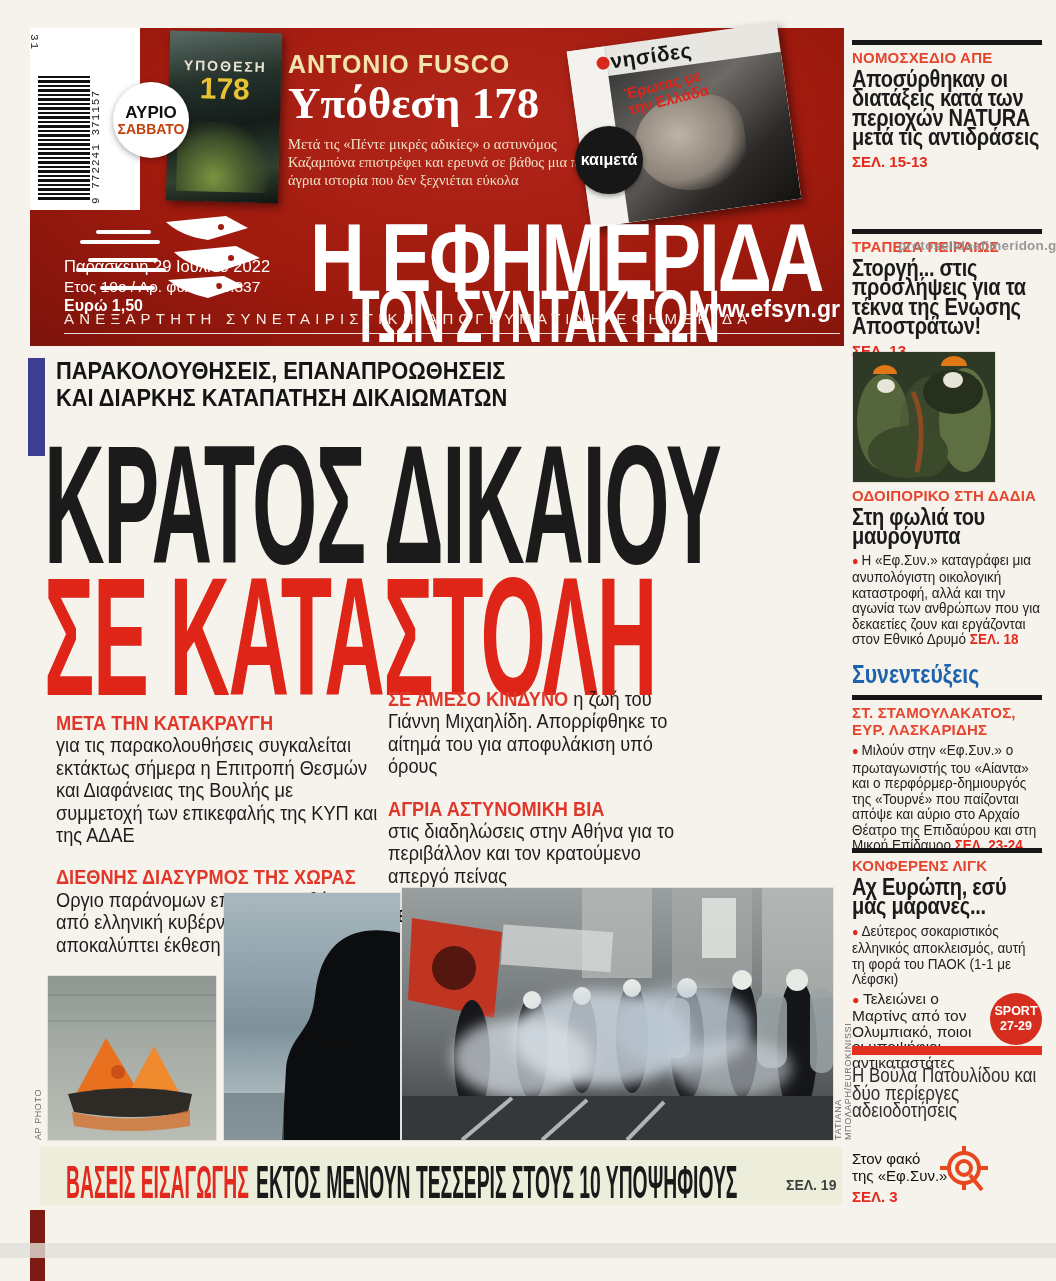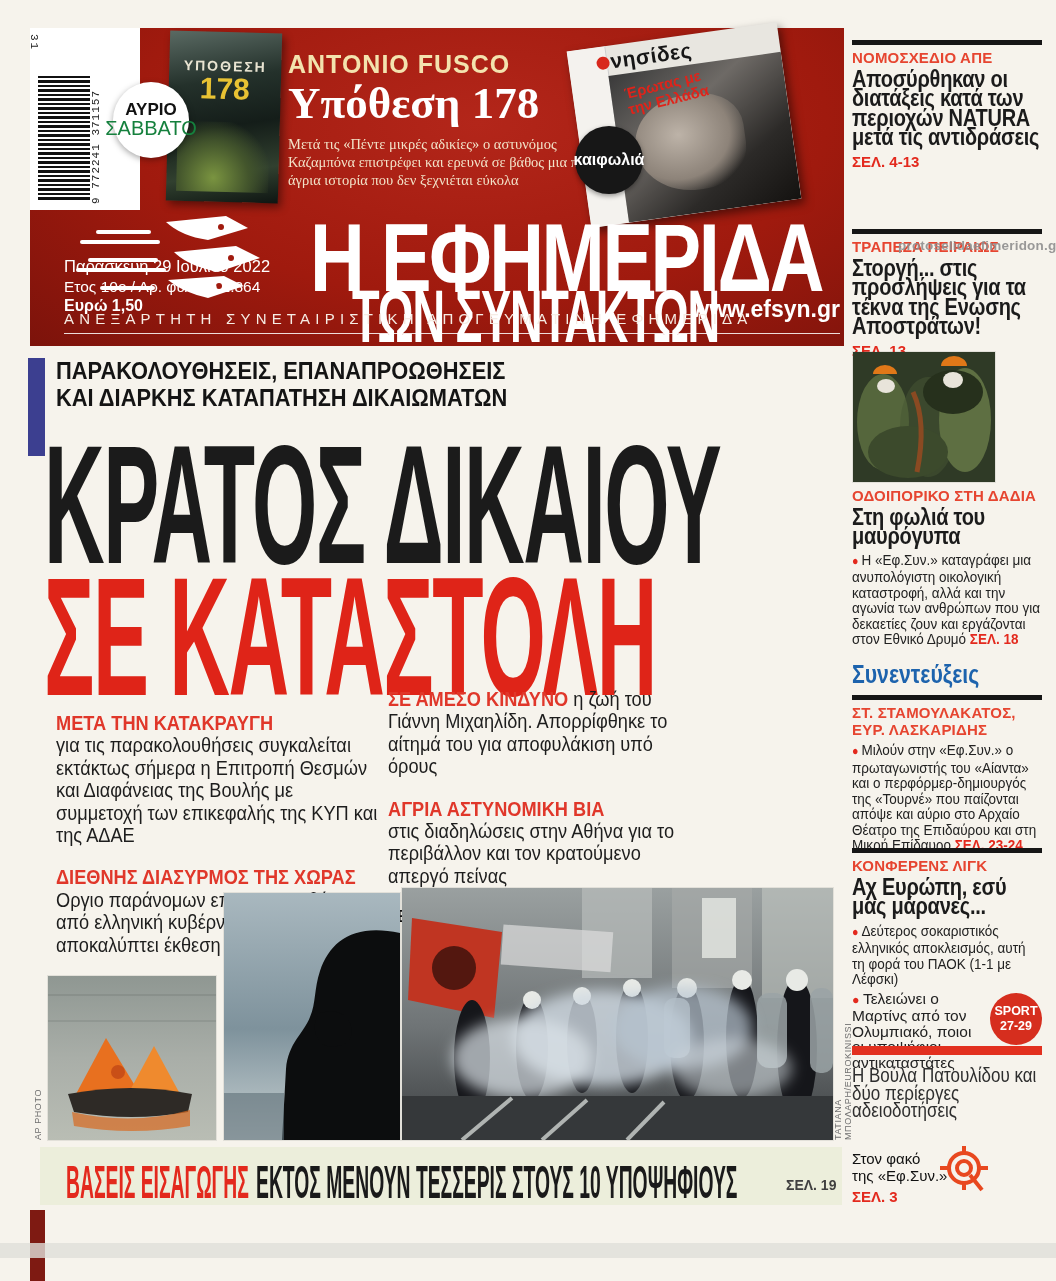--- a/index.html
+++ b/index.html
@@ -25,21 +25,21 @@
     box-shadow:3px 4px 8px rgba(0,0,0,.45);color:#fff;text-align:center;}
   .book-cover .bc-author{font-size:6px;color:#cfc7a9;margin-top:6px;letter-spacing:.5px;}
   .book-cover .bc-title{font-size:14px;letter-spacing:2px;color:#e9e4d2;margin-top:14px;font-weight:bold;}
   .book-cover .bc-num{font-size:30px;font-weight:bold;color:#e8c233;line-height:1;}
   .book-ruin{position:absolute;left:10px;bottom:10px;width:92px;height:70px;
     background:radial-gradient(ellipse at 40% 80%,#7a9440 0%,#43552c 45%,rgba(20,25,18,0) 75%);}
   .tomorrow-circle{left:83px;top:54px;width:76px;height:76px;border-radius:50%;background:#fff;
     display:flex;flex-direction:column;align-items:center;justify-content:center;
     box-shadow:0 2px 6px rgba(0,0,0,.35);}
   .tomorrow-circle .t1{font-weight:bold;font-size:17px;color:#111;line-height:1.05;}
-  .tomorrow-circle .t2{font-weight:normal;font-size:20px;color:#15803d;line-height:1.05;}
+  .tomorrow-circle .t2{font-weight:bold;font-size:14px;color:#c2410c;line-height:1.05;}
   .fusco{left:258px;top:22px;width:330px;color:#fff;}
   .fusco .fa{color:#f3e3ae;font-weight:bold;font-size:25px;letter-spacing:1px;}
   .fusco .ft{font-family:"Liberation Serif",serif;font-weight:bold;font-size:45px;line-height:1.02;margin-top:2px;}
   .fusco .fs{font-family:"Liberation Serif",serif;font-size:14.5px;color:#f2e2c8;line-height:1.25;margin-top:8px;width:320px;}
   .mag{left:548px;top:8px;width:212px;height:178px;transform:rotate(-8deg);background:#e8e6e0;
     box-shadow:3px 5px 10px rgba(0,0,0,.5);overflow:hidden;}
   .mag .mg-side{position:absolute;left:0;top:0;width:38px;height:100%;background:#f4f2ee;border-right:1px solid #ccc;}
   .mag .mg-logo{position:absolute;left:42px;top:4px;font-size:21px;font-weight:bold;color:#161616;letter-spacing:.5px;}
   .mag .mg-dot{position:absolute;left:28px;top:10px;width:13px;height:13px;border-radius:50%;background:#d8281c;}
   .mag .mg-photo{position:absolute;left:38px;top:30px;right:0;bottom:0;
@@ -155,21 +155,21 @@
     <div class="mg-photo"></div>
     <div class="mg-skin"></div>
     <div class="mg-title">
       <div>Έρωτας με</div>
       <div>την Ελλάδα</div>
     </div>
   </div>
 
   <div class="abs kaimazi">
     <span>και</span>
-    <span>φωλιά</span>
+    <span>μετά</span>
   </div>
 
   <svg class="abs pens" width="230" height="95" viewBox="0 0 230 95">
     <g fill="#ffffff">
       <rect x="20" y="16" width="55" height="4" rx="2"></rect>
       <rect x="4" y="26" width="80" height="4" rx="2"></rect>
       <path d="M90,8 L150,2 L172,14 L132,26 Q105,22 90,8 Z"></path>
       <circle cx="145" cy="13" r="3" fill="#a01a0e"></circle>
       <rect x="12" y="44" width="70" height="4" rx="2"></rect>
       <rect x="0" y="54" width="90" height="4" rx="2"></rect>
@@ -179,21 +179,21 @@
       <path d="M92,66 L148,62 L168,72 L132,84 Q106,78 92,66 Z"></path>
       <circle cx="143" cy="72" r="3" fill="#a01a0e"></circle>
     </g>
   </svg>
 
   <div class="abs title1 cond nowrap" style="transform:scaleX(.79);">Η ΕΦΗΜΕΡΙΔΑ</div>
   <div class="abs title2 cond nowrap" style="transform:scaleX(.61);">ΤΩΝ ΣΥΝΤΑΚΤΩΝ</div>
 
   <div class="abs dateblock">
     <div class="d1">Παρασκευή 29 Ιουλίου 2022</div>
-    <div class="d2">Ετος 10ο / Αρ. φύλλου 2.864</div>
+    <div class="d2">Ετος 10ο / Αρ. φύλλου 3.337</div>
     <div class="d3">Ευρώ 1,50</div>
   </div>
 
 
   <div class="abs website">www.efsyn.gr</div>
   <div class="abs tagline nowrap">ΑΝΕΞΑΡΤΗΤΗ ΣΥΝΕΤΑΙΡΙΣΤΙΚΗ ΑΠΟΓΕΥΜΑΤΙΝΗ ΕΦΗΜΕΡΙΔΑ</div>
   <div class="abs head-rule"></div>
 </div>
 
 <div class="abs watermark">protoselidaefimeridon.gr</div>
@@ -329,21 +329,21 @@
   <div class="s-head">ΕΚΤΟΣ ΜΕΝΟΥΝ ΤΕΣΣΕΡΙΣ ΣΤΟΥΣ 10 ΥΠΟΨΗΦΙΟΥΣ</div>
   <div class="s-page">ΣΕΛ. 19</div>
 </div>
 <div class="abs maroon-bar"></div>
 <div class="abs gray-band"></div>
 
 <div class="abs sb" style="top:40px;">
   <div class="sb-bar"></div>
   <div class="sb-kicker">ΝΟΜΟΣΧΕΔΙΟ ΑΠΕ</div>
   <div class="sb-head">Αποσύρθηκαν οι διατάξεις κατά των περιοχών NATURA μετά τις αντιδράσεις</div>
-  <div class="sb-page">ΣΕΛ. 4-13</div>
+  <div class="sb-page">ΣΕΛ. 15-13</div>
 </div>
 
 <div class="abs sb" style="top:198px;margin-top:31px;">
   <div class="sb-bar"></div>
   <div class="sb-kicker">ΤΡΑΠΕΖΑ ΠΕΙΡΑΙΩΣ</div>
   <div class="sb-head">Στοργή... στις προσλήψεις για τα τέκνα της Ενωσης Αποστράτων!</div>
   <div class="sb-page">ΣΕΛ. 13</div>
 </div>
 
 <svg class="abs ph" style="left:853px;top:352px;" width="142" height="130" viewBox="0 0 142 130">

